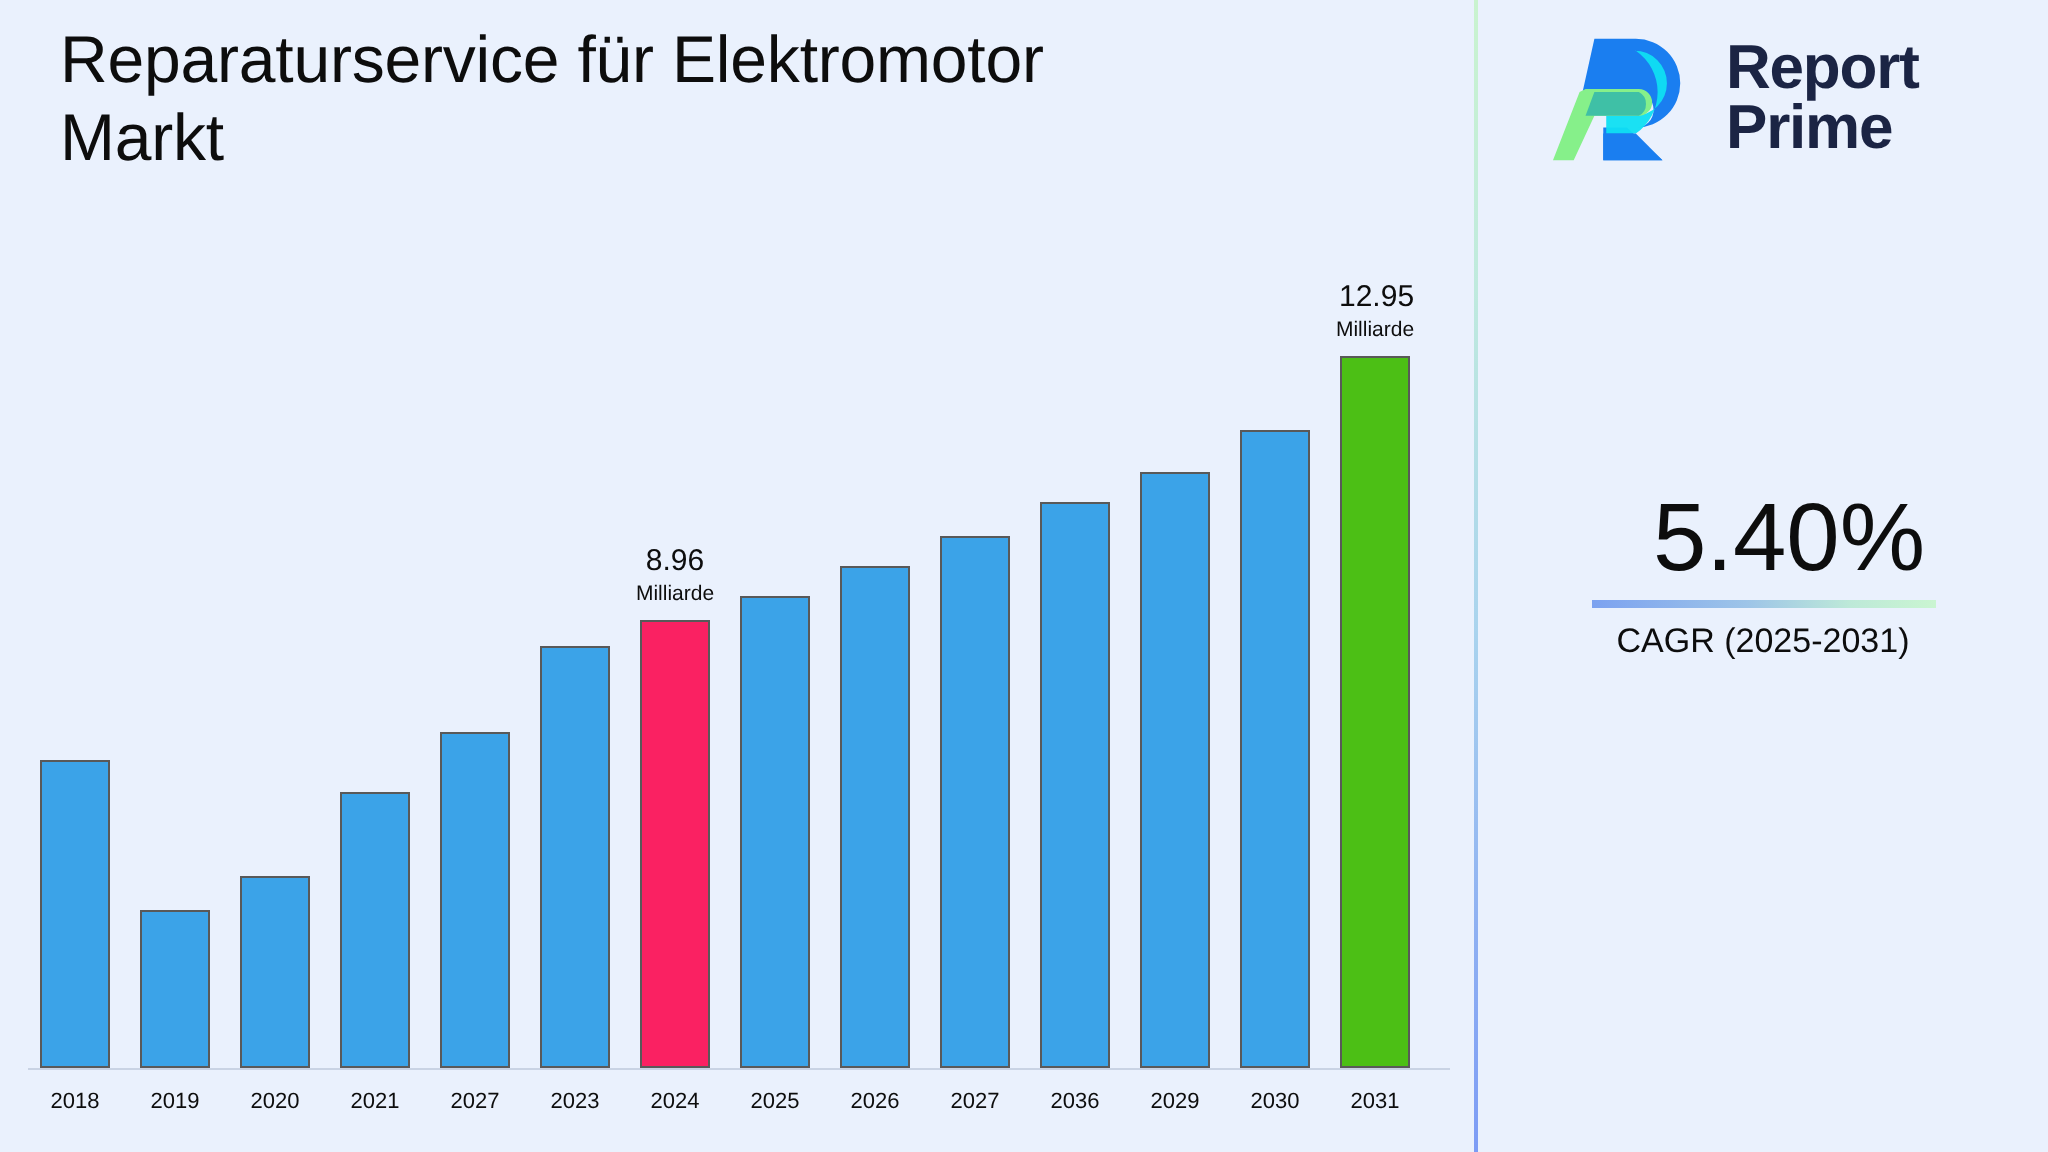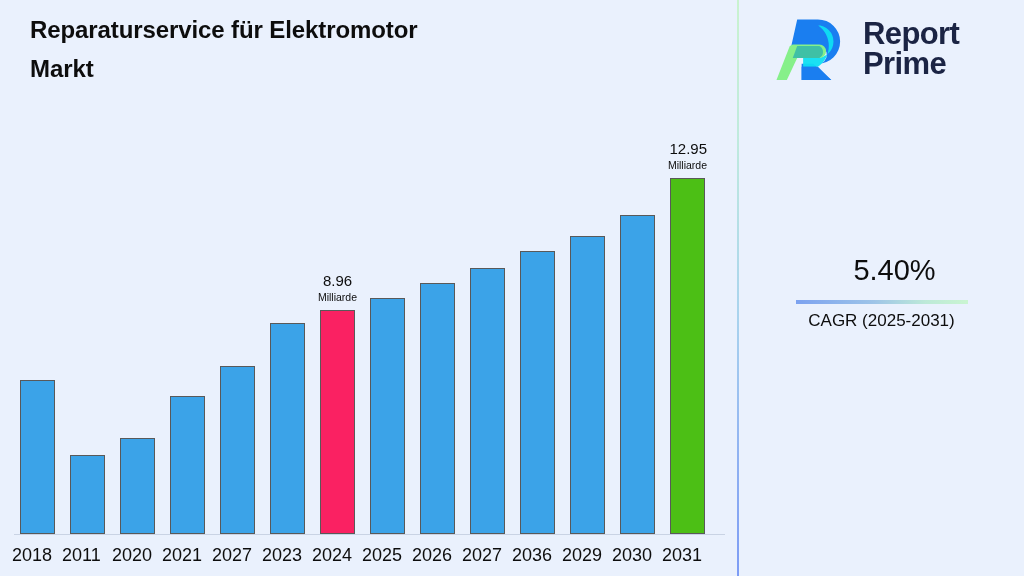--- a/index.html
+++ b/index.html
@@ -29,23 +29,23 @@
     top: 0;
     width: 737px;
     height: 576px;
   }
 
   #chart-title {
     position: absolute;
     left: 30px;
     top: 10px;
     width: 640px;
-    font-size: 24px;
+    font-size: 33px;
     line-height: 39px;
-    font-weight: 700;
+    font-weight: 400;
     color: #0d0d0d;
     letter-spacing: -0.1px;
     white-space: pre-line;
   }
 
   
   #plot {
     position: absolute;
     left: 0;
     top: 0;
@@ -83,23 +83,23 @@
   .bar-label .unit {
     display: block;
     font-size: 10.5px;
     color: #0d0d0d;
     margin-top: 4px;
   }
 
   .tick-label {
     position: absolute;
     top: 546px;
-    font-size: 18px;
-    color: #0d0d0d;
-    text-align: left;
+    font-size: 11px;
+    color: #0d0d0d;
+    text-align: center;
     line-height: 1;
   }
 
   #axis-line {
     position: absolute;
     left: 14px;
     top: 534px;
     width: 711px;
     height: 1px;
     background: #c9d3e4;
@@ -148,21 +148,21 @@
   }
 
   #cagr-block {
     position: absolute;
     left: 0;
     top: 248px;
     width: 285px;
     text-align: center;
   }
   #cagr-value {
-    font-size: 29px;
+    font-size: 48px;
     line-height: 44px;
     color: #0d0d0d;
     font-weight: 400;
     padding-left: 26px;
   }
   #cagr-divider {
     width: 172px;
     height: 4px;
     margin: 8px auto 6px auto;
     background: linear-gradient(to right, #7ca2f0 0%, #9dc4e8 45%, #bde9d8 75%, #caf5d1 100%);
@@ -186,21 +186,21 @@
     <div id="plot">
       <div id="axis-line"></div>
 
     <div class="bar-group" style="left: 20px; width: 35px; height: 154px;">
           <div class="bar" style="height: 154px; background: rgb(59, 163, 232); border-color: rgb(89, 89, 89);"></div>
         </div>
         <div class="tick-label" style="left: 12px; width: 51px;">2018</div>
         <div class="bar-group" style="left: 70px; width: 35px; height: 79px;">
           <div class="bar" style="height: 79px; background: rgb(59, 163, 232); border-color: rgb(89, 89, 89);"></div>
         </div>
-        <div class="tick-label" style="left: 62px; width: 51px;">2011</div>
+        <div class="tick-label" style="left: 62px; width: 51px;">2019</div>
         <div class="bar-group" style="left: 120px; width: 35px; height: 96px;">
           <div class="bar" style="height: 96px; background: rgb(59, 163, 232); border-color: rgb(89, 89, 89);"></div>
         </div>
         <div class="tick-label" style="left: 112px; width: 51px;">2020</div>
         <div class="bar-group" style="left: 170px; width: 35px; height: 138px;">
           <div class="bar" style="height: 138px; background: rgb(59, 163, 232); border-color: rgb(89, 89, 89);"></div>
         </div>
         <div class="tick-label" style="left: 162px; width: 51px;">2021</div>
         <div class="bar-group" style="left: 220px; width: 35px; height: 168px;">
           <div class="bar" style="height: 168px; background: rgb(59, 163, 232); border-color: rgb(89, 89, 89);"></div>

